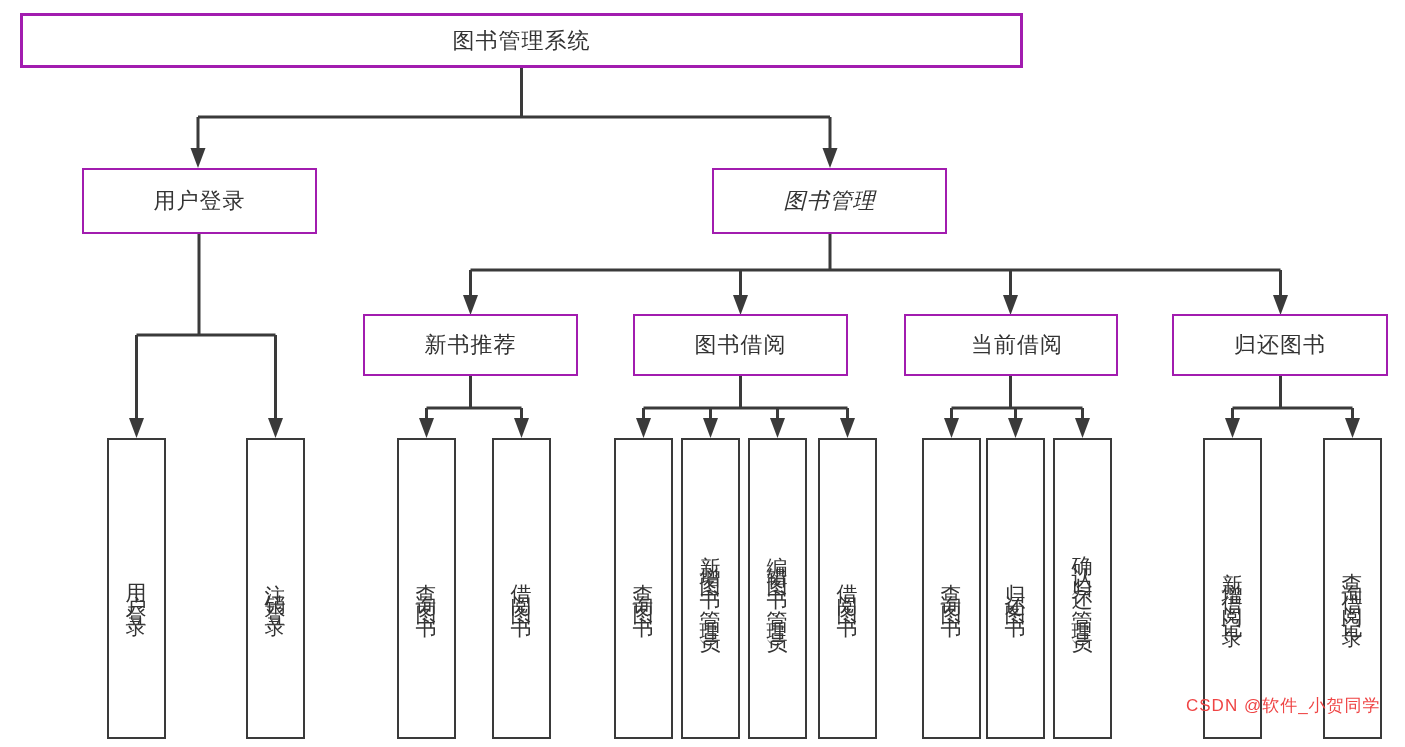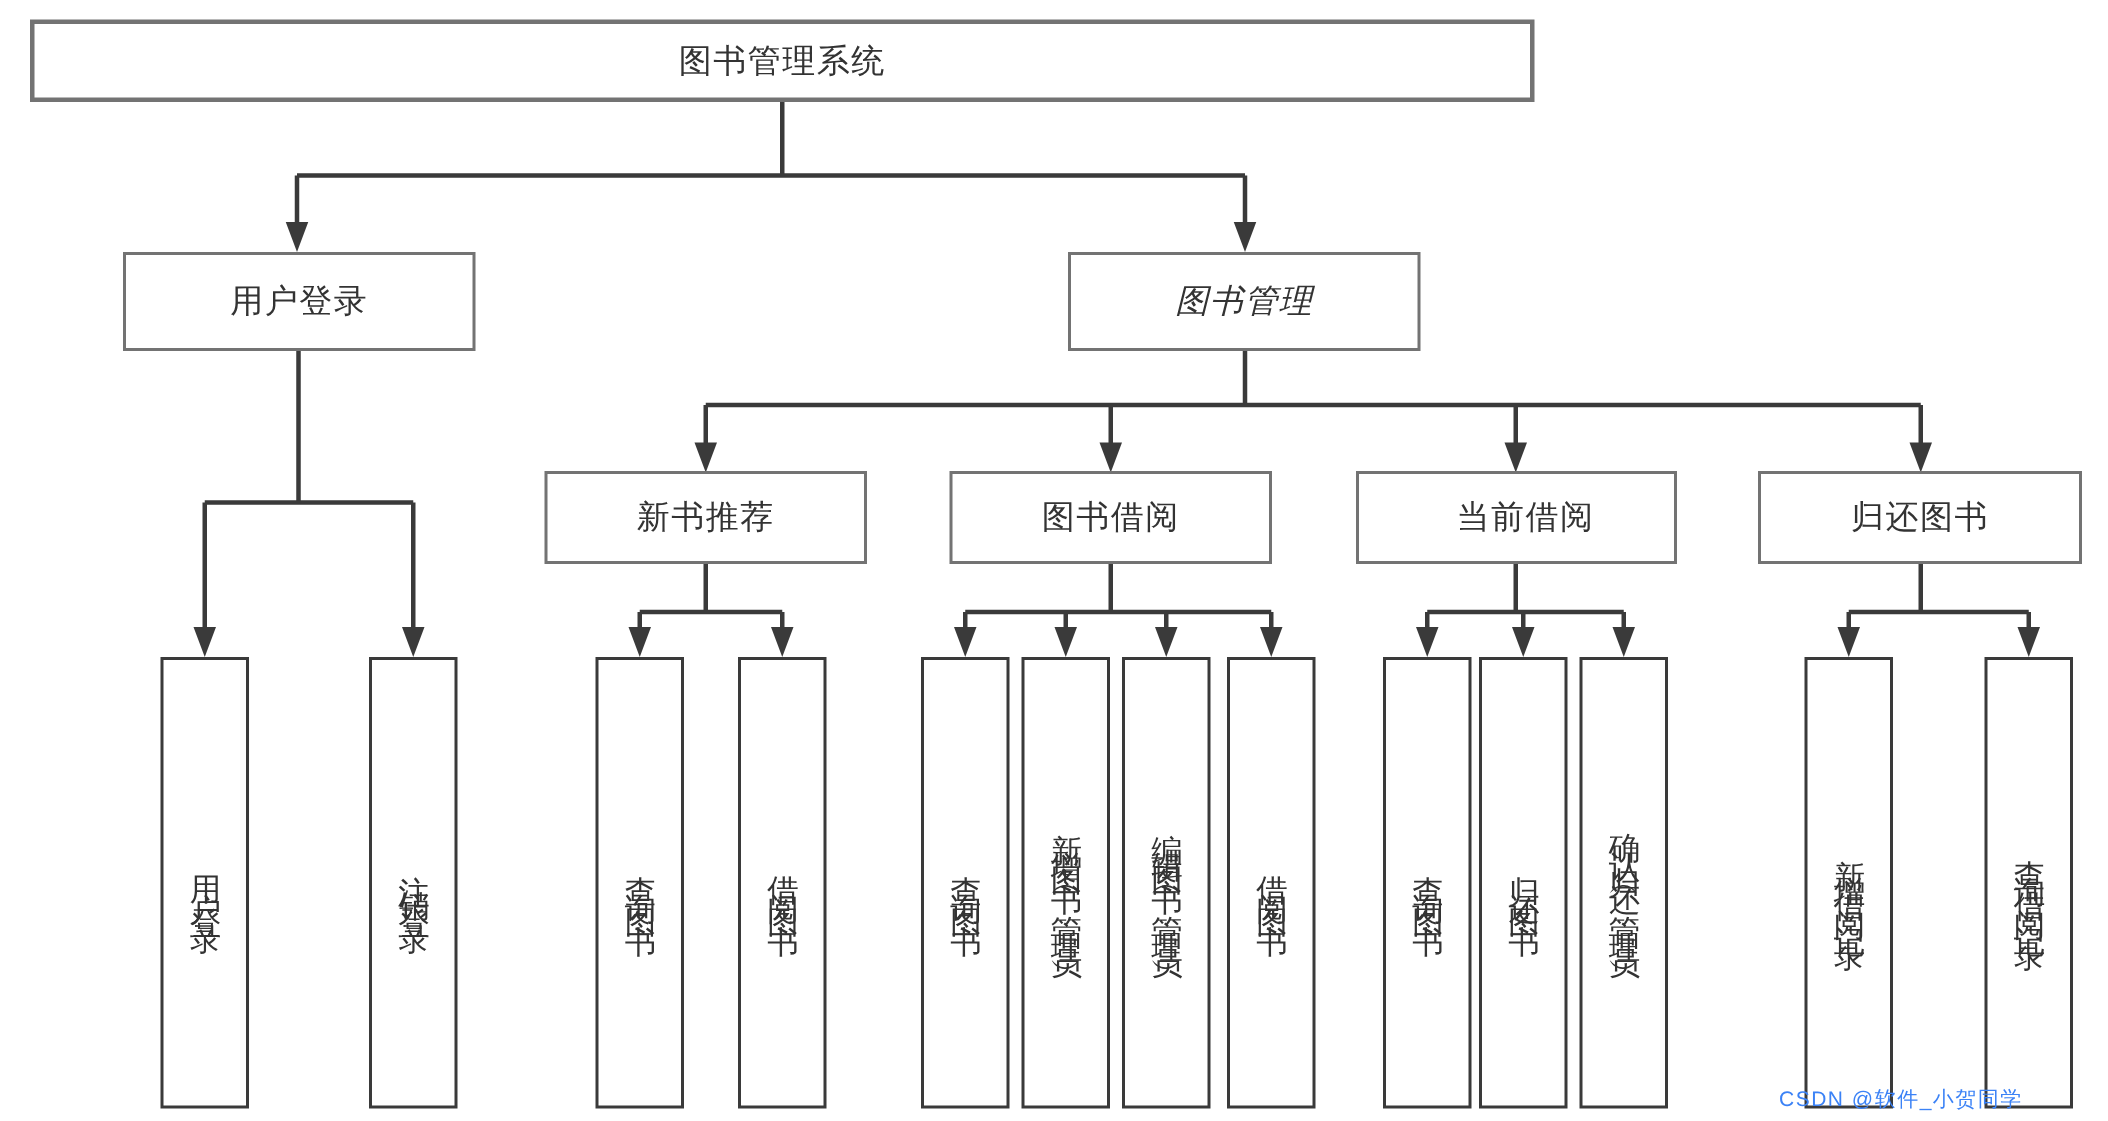--- a/index.html
+++ b/index.html
@@ -3,37 +3,37 @@
 <meta charset="utf-8">
 <style>
   html,body { margin:0; padding:0; background:#ffffff; }
   .stage {
     position:relative; width:1405px; height:747px; background:#ffffff;
     font-family:"Liberation Sans", sans-serif; color:#333333; overflow:hidden;
   }
   .connectors { position:absolute; left:0; top:0; width:1405px; height:747px; z-index:0; }
   .box {
     position:absolute; z-index:1; background:#ffffff; box-sizing:border-box;
-    border:2px solid #737373; display:flex; align-items:center; justify-content:center;
+    border:2px solid #a21caf; display:flex; align-items:center; justify-content:center;
     font-size:22px; letter-spacing:1px; color:#333333; white-space:nowrap;
   }
   .box.root { border-width:3px; font-size:22px; }
   .box.mid  { border-width:2.5px; }
   .leaf {
     position:absolute; z-index:1; background:#ffffff; box-sizing:border-box;
     border:2px solid #3a3a3a; display:flex; align-items:center; justify-content:center;
     top:438px; width:59px; height:301px;
   }
   .vtext {
     writing-mode:vertical-rl; text-orientation:upright;
     font-size:21px; letter-spacing:11px; line-height:1; color:#333333;
   }
   .watermark {
-    position:absolute; z-index:2; left:1186px; top:724px;
-    font-size:14px; color:#3b82f6; letter-spacing:1px; white-space:nowrap;
+    position:absolute; z-index:2; left:1186px; top:694px;
+    font-size:17px; color:#ef4444; letter-spacing:1px; white-space:nowrap;
   }
 </style>
 </head>
 <body>
 
 <div class="stage">
 
   <svg class="connectors" viewBox="0 0 1405 747" xmlns="http://www.w3.org/2000/svg">
     <path fill="none" stroke="#3a3a3a" stroke-width="3" d="
       M521.5 68 V117  M198 117 H830  M198 117 V153  M830 117 V153

